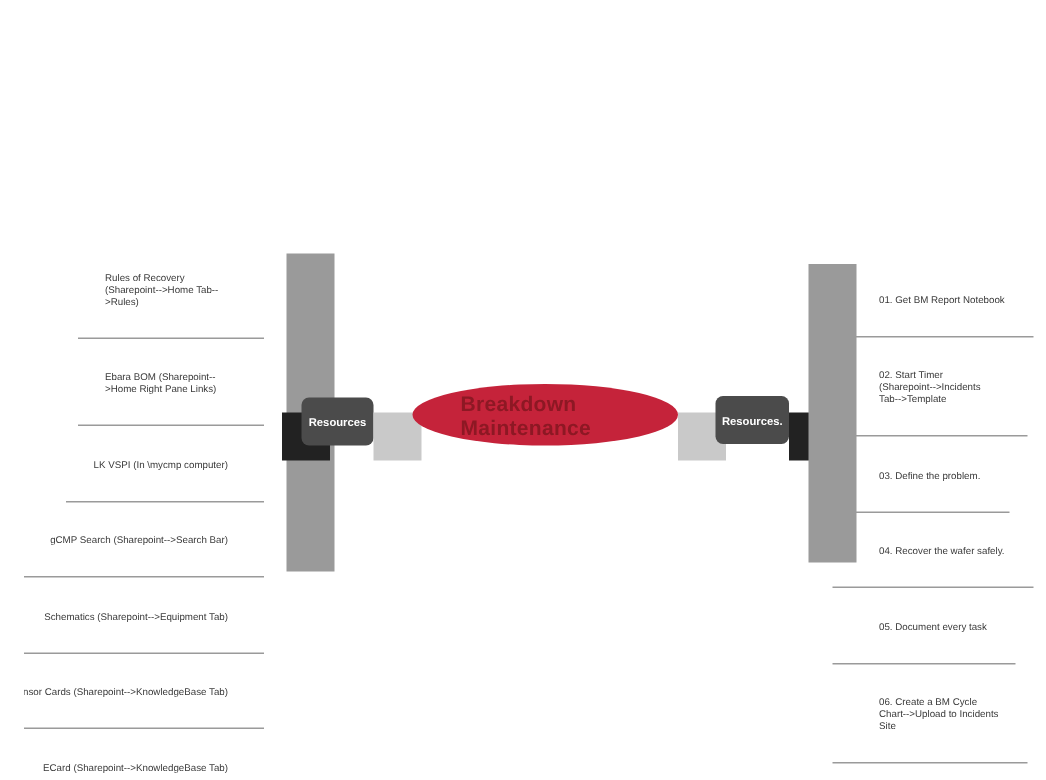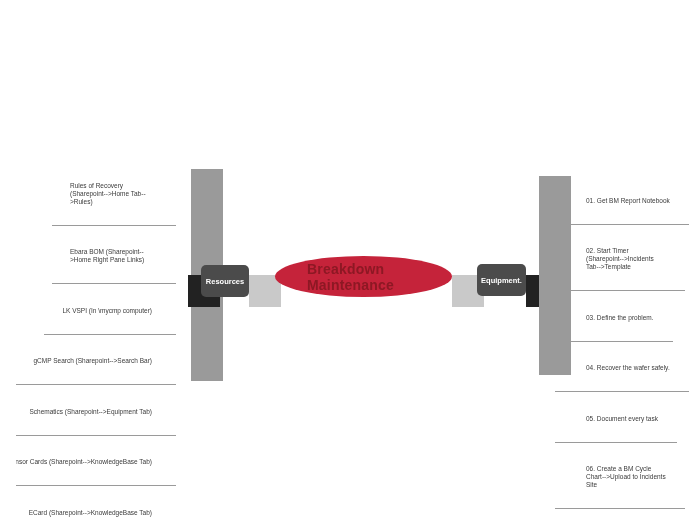--- a/index.html
+++ b/index.html
@@ -85,21 +85,21 @@
 
   <div class="conn light" style="left:233px; top:259px; width:26px;"></div>
 
   <div class="center-ellipse">
     <span>Breakdown Maintenance</span>
   </div>
 
   <div class="conn light" style="left:436px; top:259px; width:25px;"></div>
 
   <div class="branch-node" style="left:461px; top:248px; width:49px; height:24px;">
-    <span>Equipment.</span>
+    <span>Resources.</span>
   </div>
 
   <div class="conn dark" style="left:510px; top:259px; width:14px;"></div>
   <div class="spine" style="left:523px; top:160px; height:199px;"></div>
 
   <div class="col right-col">
     <div class="item"><span>01. Get BM Report Notebook</span></div>
     <div class="item wrap">
         <span>02. Start Timer (Sharepoint--&gt;Incidents Tab--&gt;Template</span>
       </div>

